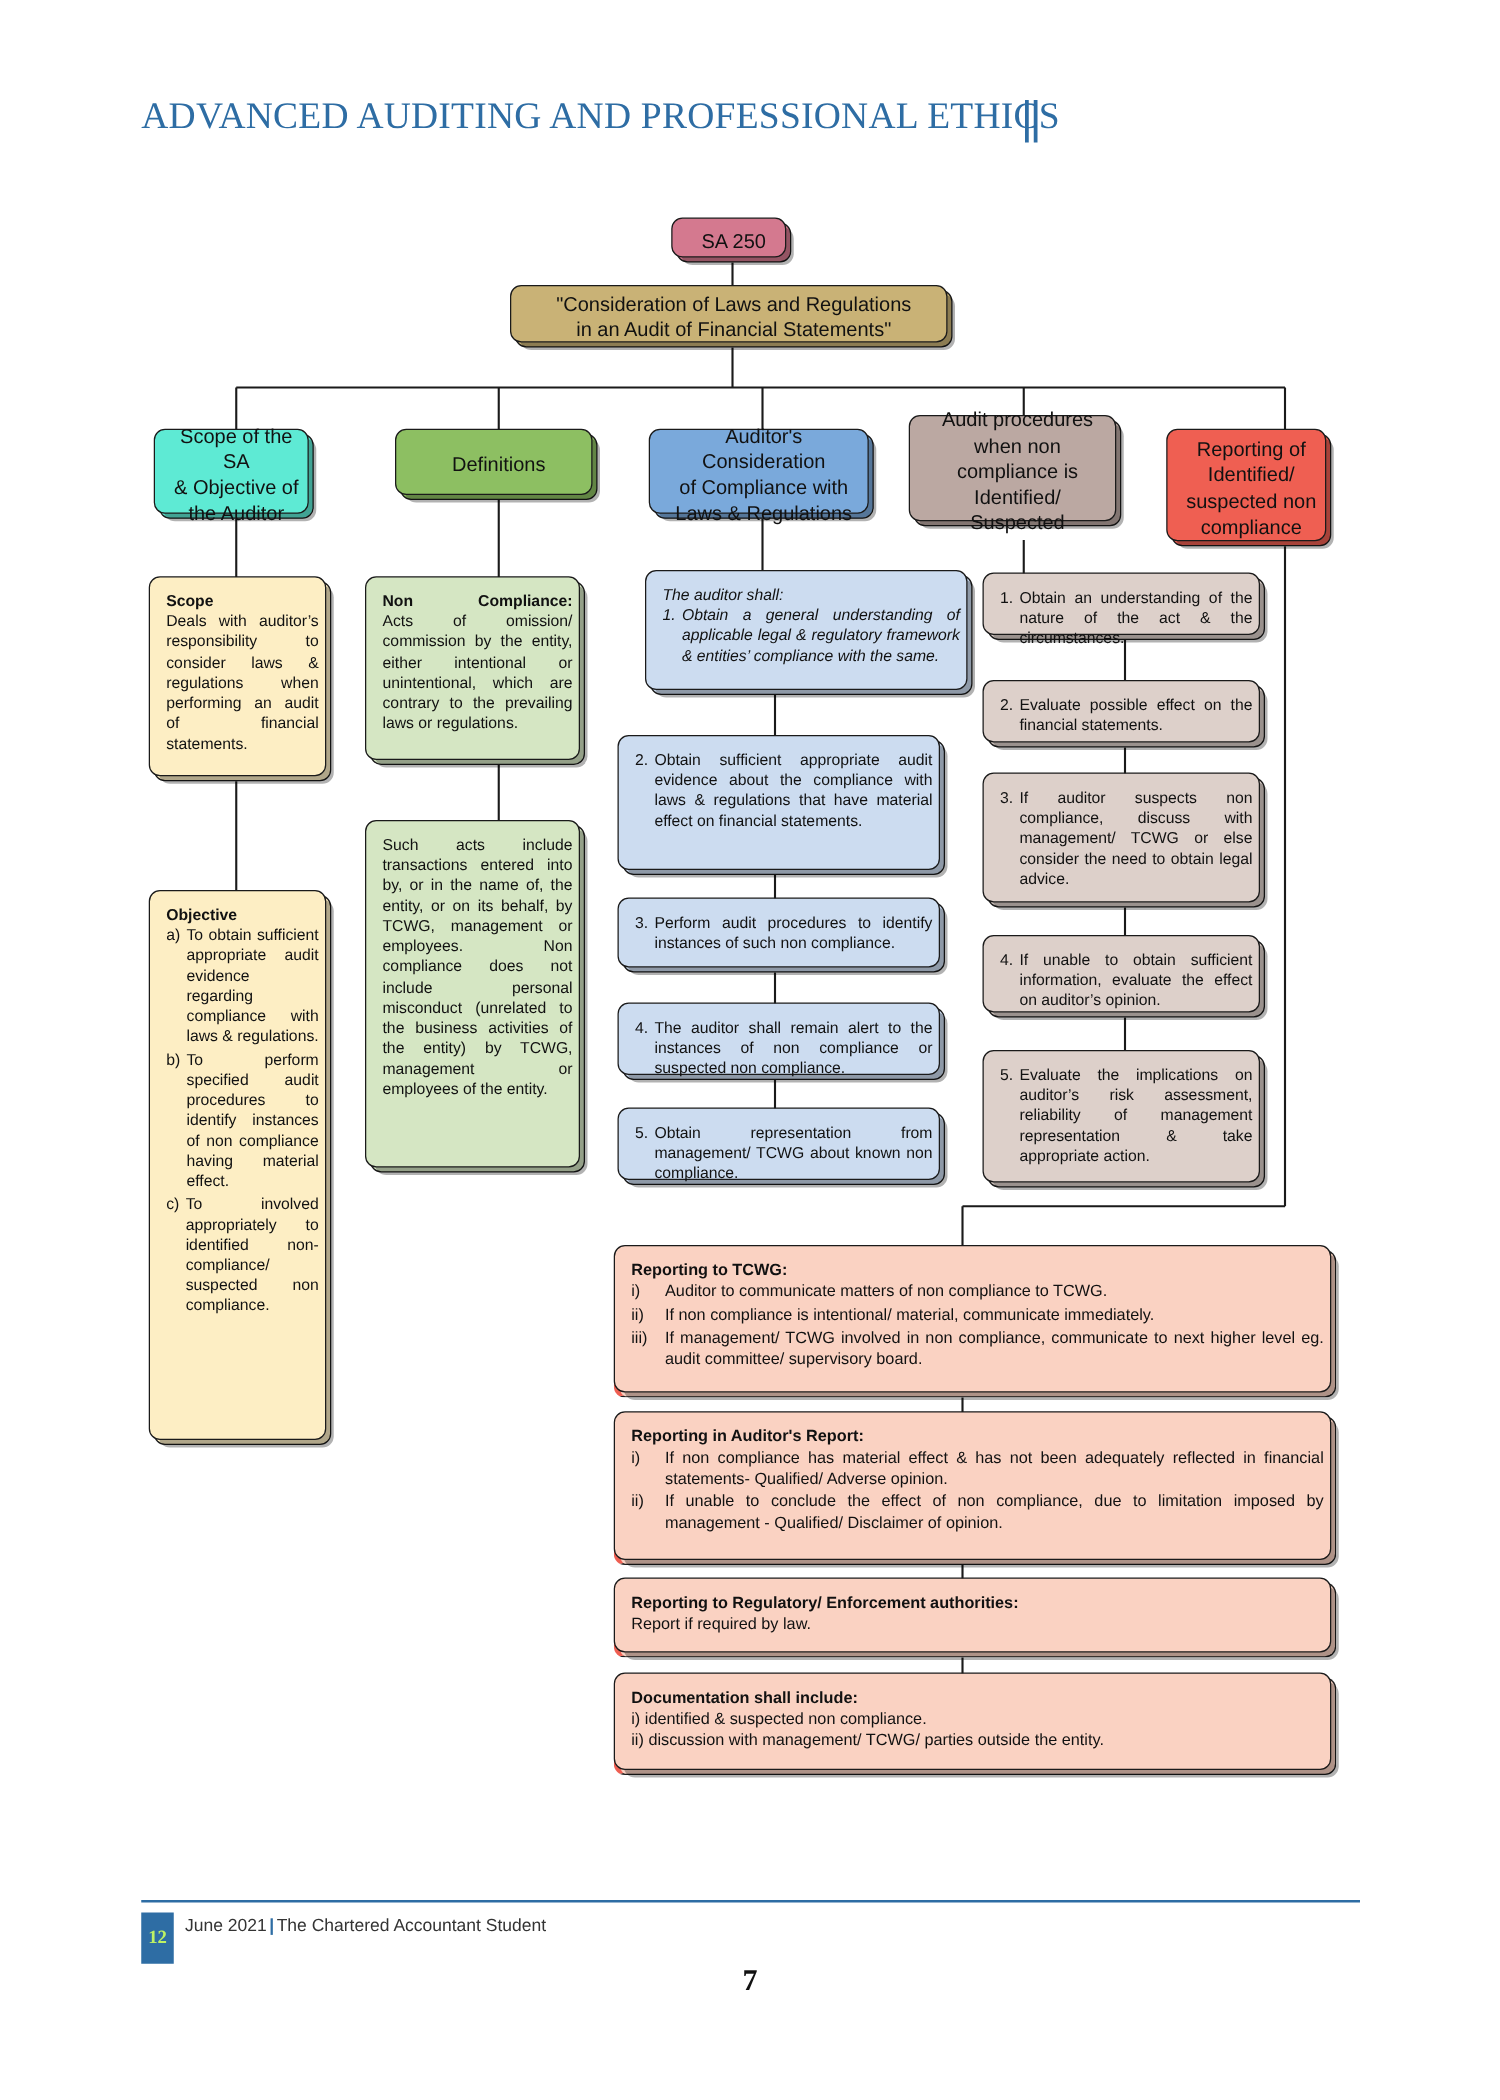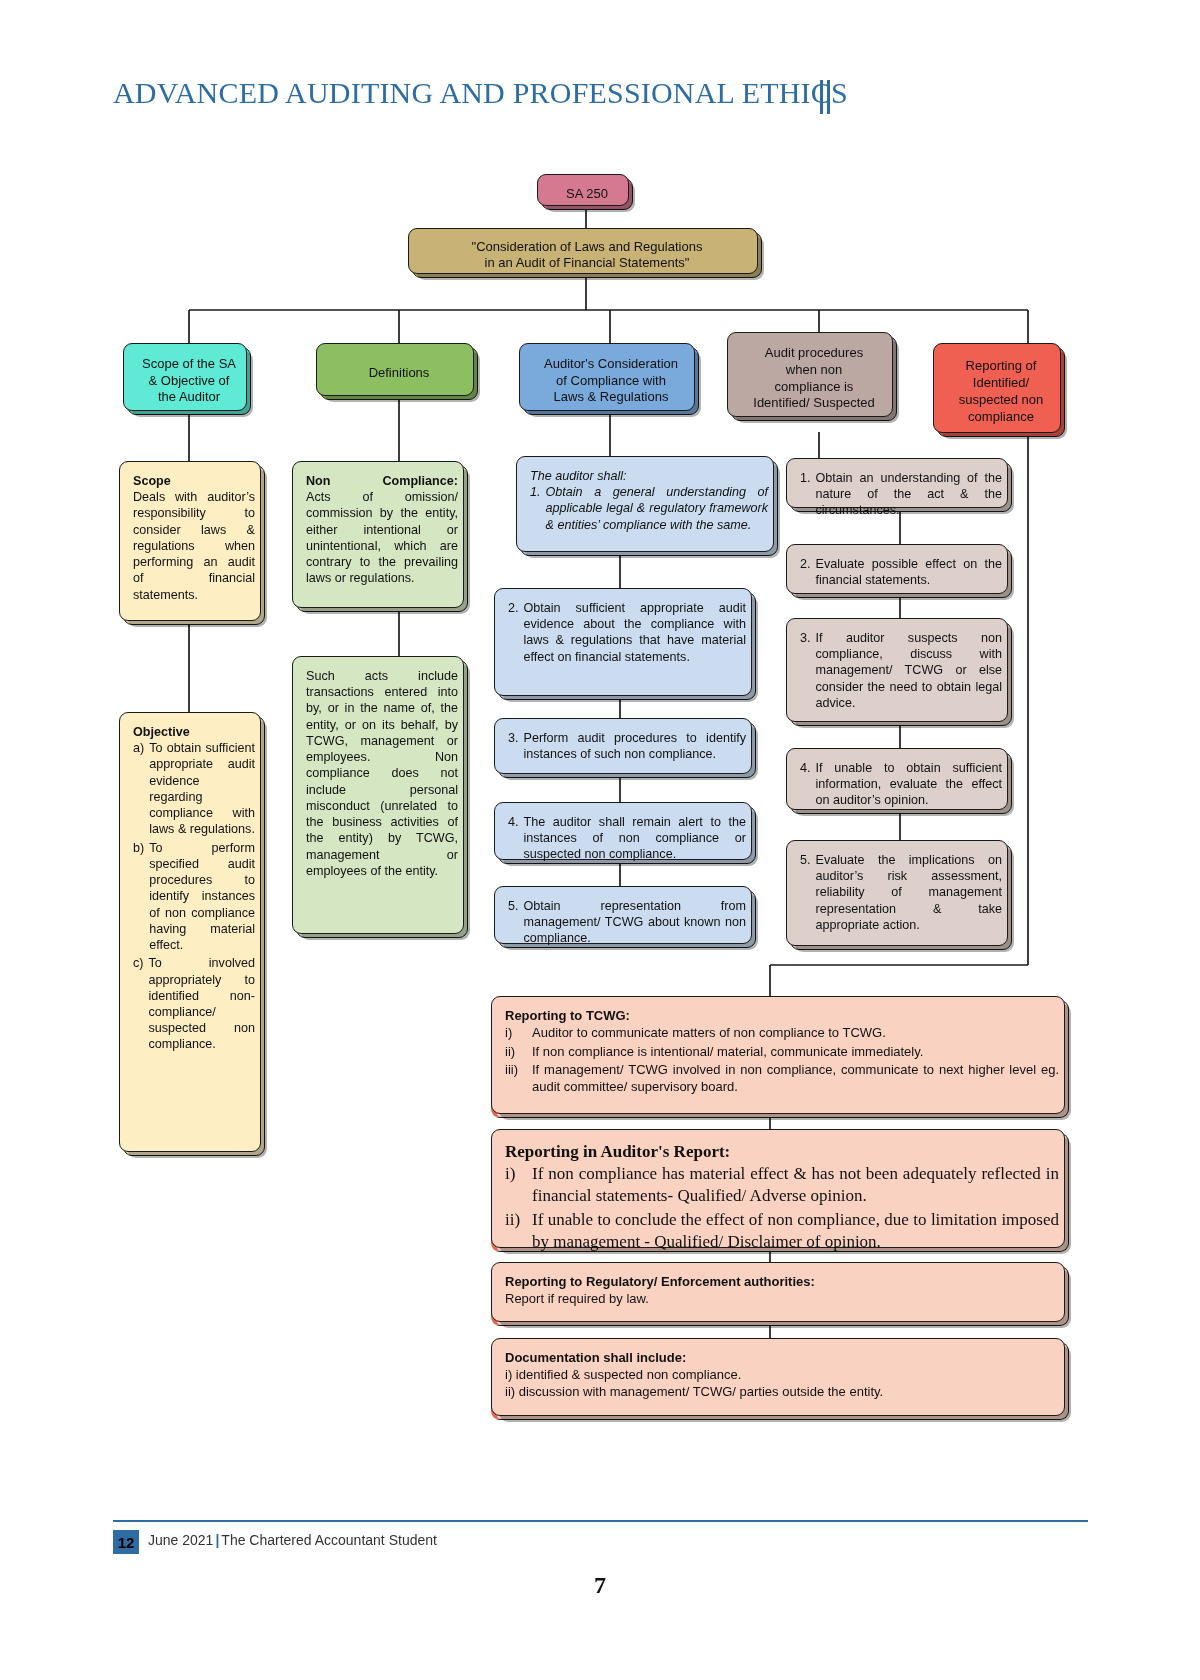--- a/index.html
+++ b/index.html
@@ -83,28 +83,28 @@
 
   
   ul.num, ul.rom { list-style:none; margin:0; padding:0; }
   ul.num > li, ul.rom > li { display:flex; gap:5px; margin-bottom:2px; }
   ul.num > li .mk { flex:0 0 auto; }
   ul.num > li .tx { flex:1 1 auto; text-align:justify; }
   ul.rom > li .mk { flex:0 0 22px; }
   ul.rom > li .tx { flex:1 1 auto; }
 
   
-  .hdr-node { font-size:13px; display:flex; align-items:center; justify-content:center; }
+  .hdr-node { font-size:16px; display:flex; align-items:center; justify-content:center; text-align:center; }
 
   
   .footer-rule { position:absolute; left:113px; top:1520px; width:975px; height:2px; background:#2e6da4; }
   .pg-badge {
     position:absolute; left:113px; top:1530px;
-    width:26px; height:24px; background:#2e6da4; color:#000000;
-    font-family:Liberation Sans, sans-serif; font-size:15px; font-weight:bold;
+    width:26px; height:41px; background:#2e6da4; color:#bef264;
+    font-family:Liberation Serif, serif; font-size:15px; font-weight:bold;
     display:flex; align-items:center; justify-content:center;
   }
   .footer-text {
     position:absolute; left:148px; top:1532px;
     font-family:"Liberation Sans", sans-serif; font-size:14px; color:#333;
     white-space:nowrap;
   }
   .footer-text .sep { color:#2e6da4; font-weight:bold; padding:0 2px; }
   .page-number {
     position:absolute; left:0; top:1572px; width:1200px; text-align:center;
@@ -340,21 +340,21 @@
         <span class="mk">ii)</span>
         <span class="tx">If non compliance is intentional/ material, communicate immediately.</span>
       </li>
       <li>
         <span class="mk">iii)</span>
         <span class="tx">If management/ TCWG involved in non compliance, communicate to next higher level eg. audit committee/ supervisory board.</span>
       </li>
     </ul>
   </div>
 
-  <div class="node b-salmon body-box" style="left:491px; top:1133px; width:578px; height:119px; border-left:5px solid #ef5f52; font-size:17px;font-family:Liberation Serif, serif;">
+  <div class="node b-salmon body-box" style="left:491px; top:1133px; width:578px; height:119px; border-left:5px solid #ef5f52; font-size:13px;">
     <div class="ttl">Reporting in Auditor's Report:</div>
     <ul class="rom">
       <li>
         <span class="mk">i)</span>
         <span class="tx">If non compliance has material effect &amp; has not been adequately reflected in financial statements- Qualified/ Adverse opinion.</span>
       </li>
       <li>
         <span class="mk">ii)</span>
         <span class="tx">If unable to conclude the effect of non compliance, due to limitation imposed by management - Qualified/ Disclaimer of opinion.</span>
       </li>

